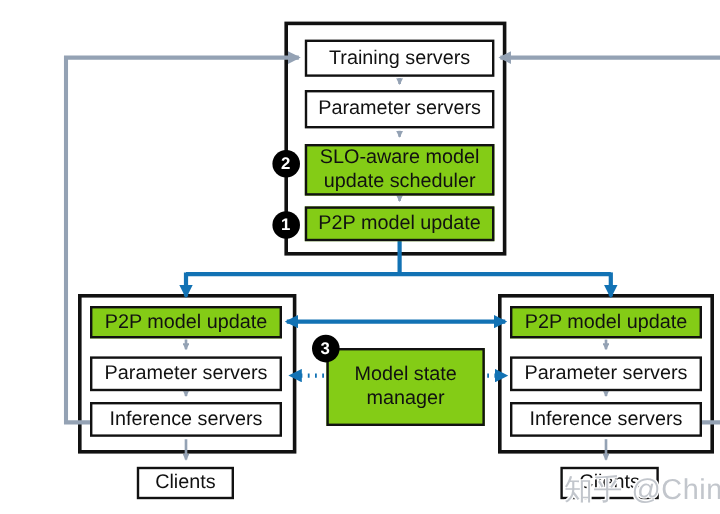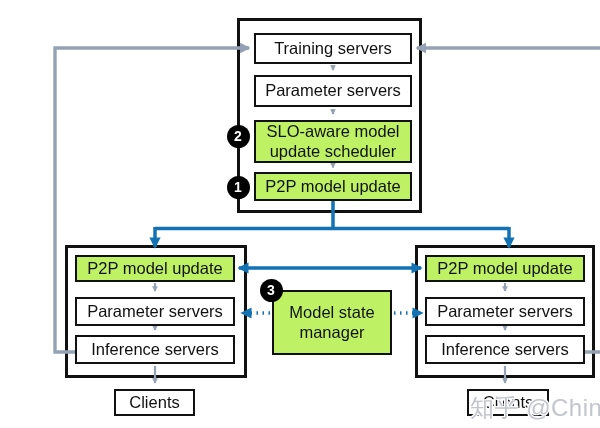--- a/index.html
+++ b/index.html
@@ -32,21 +32,21 @@
     text-align: center;
     box-sizing: border-box;
     border: 2.5px solid #111111;
     background: #ffffff;
     color: #111111;
     font-size: 16.5px;
     line-height: 1.18;
     z-index: 3;
     padding: 0 2px;
   }
-  .node.blue { background: #bef264; }
+  .node.blue { background: #84cc16; }
   .badge {
     position: absolute;
     width: 23px;
     height: 23px;
     border-radius: 50%;
     background: #000000;
     color: #ffffff;
     font-size: 14px;
     font-weight: bold;
     display: flex;
@@ -81,21 +81,21 @@
   #n-p2p-left   { left: 43px; top: 255px; width: 160px; height: 27px; }
   #n-param-left { left: 43px; top: 297px; width: 160px; height: 29px; }
   #n-inf-left   { left: 43px; top: 335px; width: 160px; height: 29px; }
   #n-clients-left { left: 82px; top: 389px; width: 81px; height: 27px; }
 
   #n-p2p-right   { left: 393px; top: 255px; width: 160px; height: 27px; }
   #n-param-right { left: 393px; top: 297px; width: 160px; height: 29px; }
   #n-inf-right   { left: 393px; top: 335px; width: 160px; height: 29px; }
   #n-clients-right { left: 435px; top: 389px; width: 82px; height: 27px; }
 
-  #n-msm { left: 240px; top: 290px; width: 120px; height: 65px; }
+  #n-msm { left: 240px; top: 290px; width: 132px; height: 65px; }
 
   #badge-2 { left: 194.5px; top: 124.5px; }
   #badge-1 { left: 194.5px; top: 175.5px; }
   #badge-3 { left: 227.5px; top: 278.5px; }
 </style>
 </head>
 <body>
 
 <div class="stage">
 

